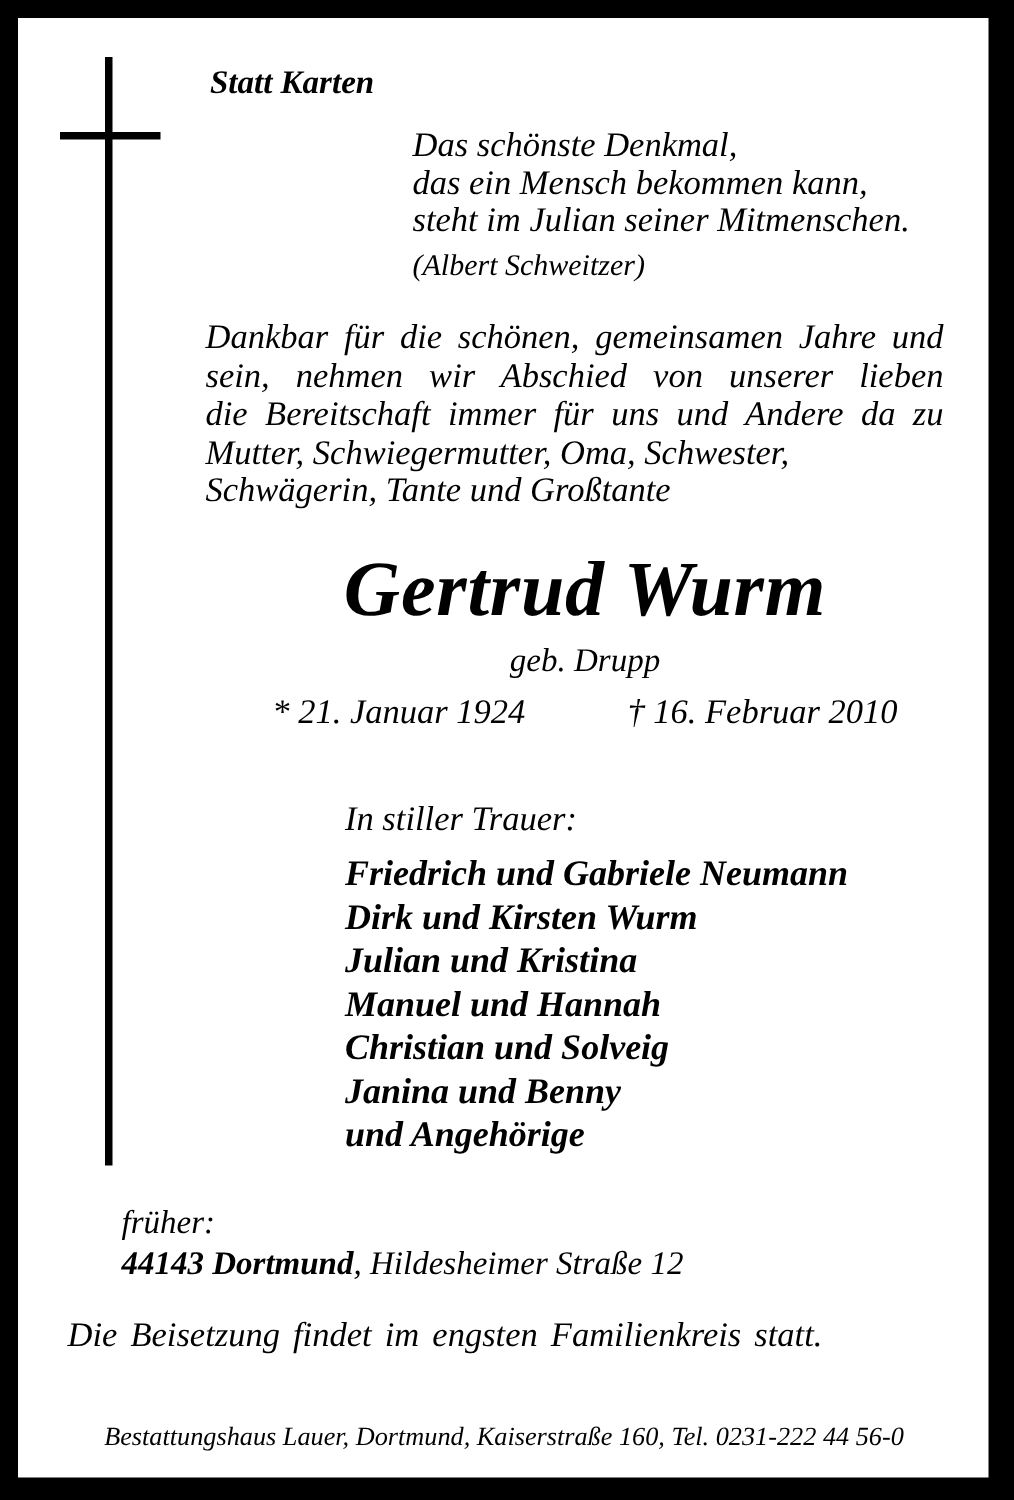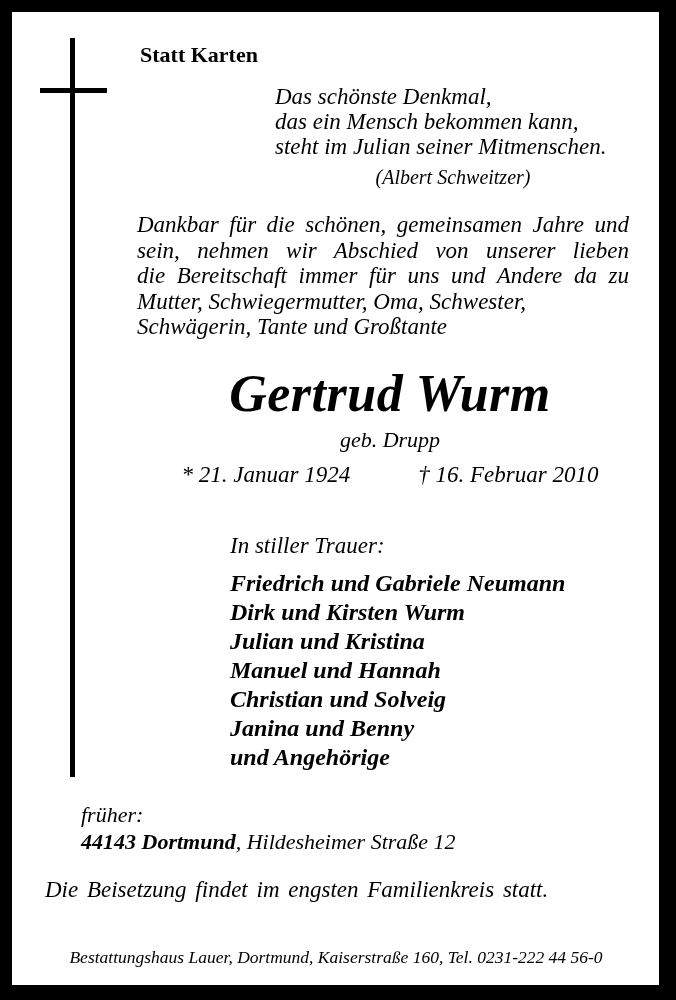--- a/index.html
+++ b/index.html
@@ -37,36 +37,37 @@
     left: 40px; top: 88px;
     width: 67px; height: 5px;
     background: #000000;
   }
 
   .statt-karten {
     position: absolute;
     left: 140px; top: 42px;
     font-size: 22px;
     font-weight: bold;
+    font-style: italic;
   }
 
   .quote {
     position: absolute;
     left: 275px; top: 84px;
     font-size: 23px;
     font-style: italic;
     line-height: 25px;
     white-space: nowrap;
   }
 
   .quote-attrib {
     position: absolute;
     left: 275px; top: 166px;
     width: 356px;
-    text-align: center;
+    text-align: left;
     font-size: 20px;
     font-style: italic;
   }
 
   .intro {
     position: absolute;
     left: 137px; top: 212px;
     width: 492px;
     font-size: 23px;
     font-style: italic;

